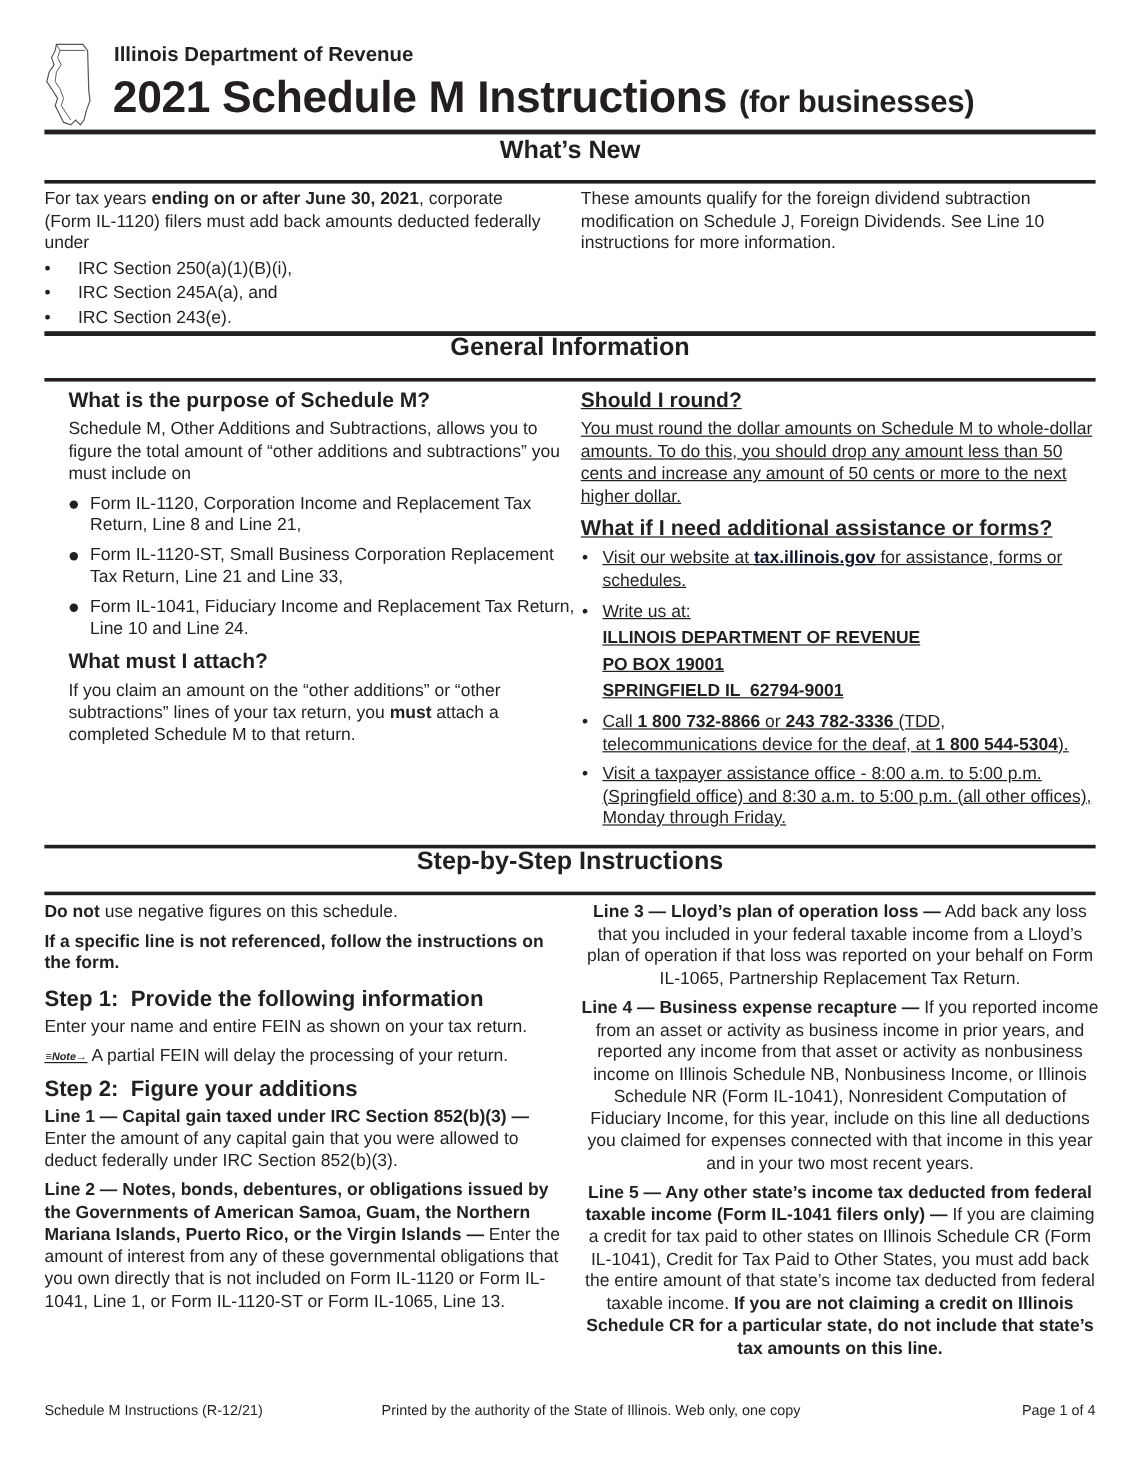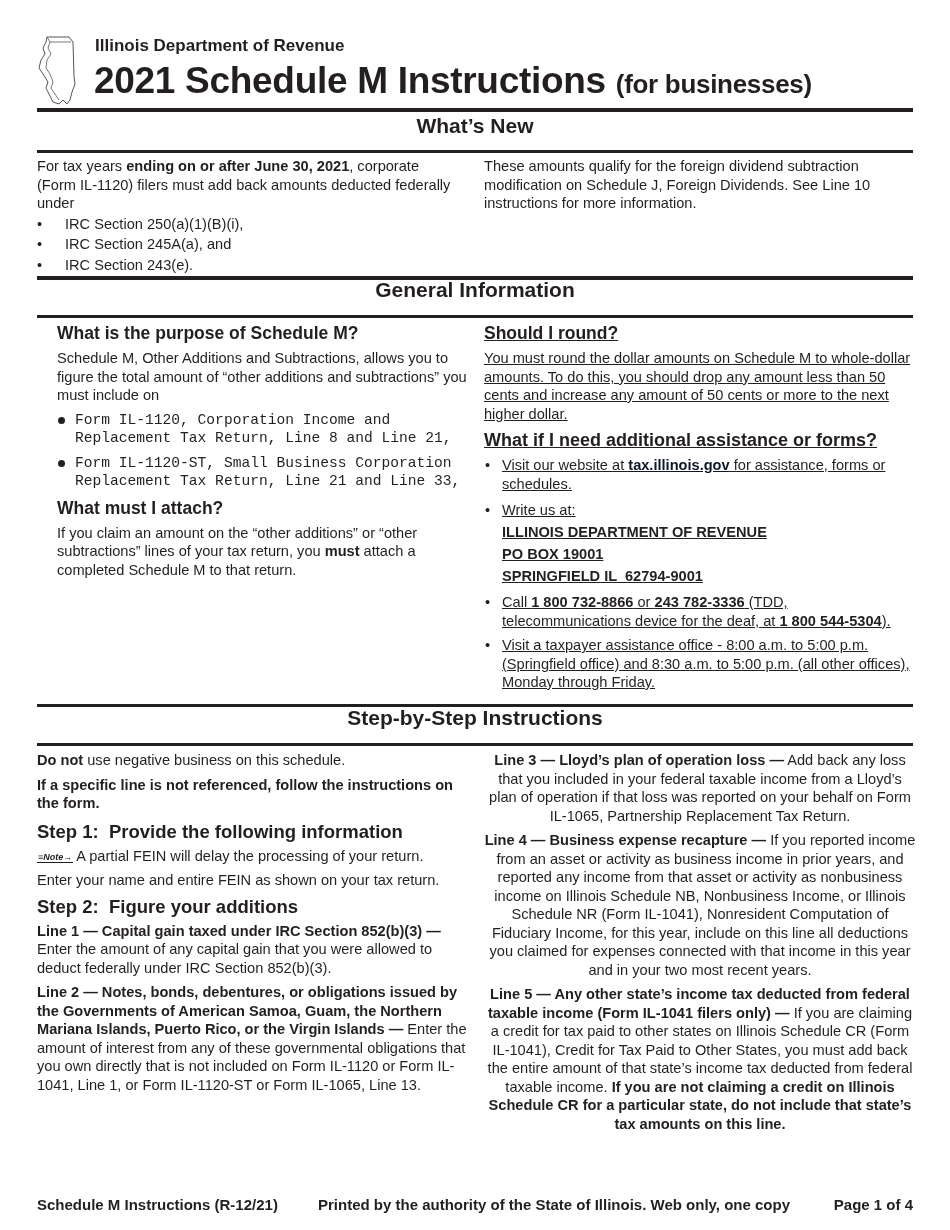--- a/index.html
+++ b/index.html
@@ -16,26 +16,26 @@
   .rule.med { height:3px; }
   .sec-title { position:absolute; left:0; width:876px; text-align:center; font-size:21px; font-weight:bold; }
   .col { position:absolute; font-size:14.6px; line-height:18.5px; }
   .col p { margin:0 0 6px 0; }
   .col h3 { margin:0 0 5px 0; font-size:17.5px; line-height:22px; font-weight:bold; }
   .col h4 { margin:0 0 4px 0; font-size:18.5px; line-height:22px; font-weight:bold; }
   .bul { position:relative; padding-left:28px; }
   .bul .dot { position:absolute; left:0; top:0; }
   .bul2 { position:relative; padding-left:18px; margin-bottom:6px; }
   .bul2 .dot { position:absolute; left:1px; top:0; }
-  .disc { position:relative; padding-left:18px; margin-bottom:6px;font-family:Liberation Mono, monospace; }
+  .disc { position:relative; padding-left:18px; margin-bottom:6px; }
   .disc .dd { position:absolute; left:1px; top:6px; width:7px; height:7px; border-radius:50%; background:#231f20; }
   b { font-weight:bold; }
   a.link { color:#0f172a; font-weight:bold; text-decoration:underline; }
   .note-icon { display:inline-block; font-size:9px; font-style:italic; font-weight:bold; border-bottom:1.5px solid #231f20; line-height:10px; padding:0 1px; vertical-align:1px; margin-right:3px; }
-  .footer { position:absolute; top:1196px; font-size:15px;font-weight:bold; }
+  .footer { position:absolute; top:1168px; font-size:12px; }
 </style>
 </head>
 <body>
 
 <div class="page">
 
   <div class="header">
     <svg class="logo" viewBox="0 0 44 72">
       <path d="M10 3 L32 3 L36 8 L37 42 L38 50 L35 58 L33 66 L30 70 L26 66 L22 70 L16 68 L12 60 L9 54 L11 48 L6 40 L2 34 L4 26 L8 20 L6 14 L9 8 Z" fill="none" stroke="#555" stroke-width="1"></path>
       <path d="M10 3 L13 8 L11 14 L14 20 L10 26 L9 34 L13 40 L16 48 L14 54 L18 60 L22 66" fill="none" stroke="#555" stroke-width="0.8"></path>
@@ -67,20 +67,21 @@
   <div class="rule thick" style="top:276px;"></div>
 
   <div class="sec-title" style="top:278px;">General Information</div>
   <div class="rule med" style="top:315px;"></div>
 
   <div class="col" style="left:0; top:322px; width:424px;margin-left:20px;">
     <h3>What is the purpose of Schedule M?</h3>
     <p>Schedule M, Other Additions and Subtractions, allows you to figure the total amount of “other additions and subtractions” you must include on</p>
     <div class="disc"><span class="dd"></span><span>Form IL-1120, Corporation Income and Replacement Tax Return, Line 8 and Line 21,</span></div>
     <div class="disc"><span class="dd"></span><span>Form IL-1120-ST, Small Business Corporation Replacement Tax Return, Line 21 and Line 33,</span></div>
+    <div class="disc"><span class="dd"></span><span>Form IL-1041, Fiduciary Income and Replacement Tax Return, Line 10 and Line 24.</span></div>
     <h3 style="margin-top:4px;">What must I attach?</h3>
     <p><span>If you claim an amount on the “other additions” or “other subtractions” lines of your tax return, you </span><b>must</b><span> attach a completed Schedule M to that return.</span></p>
   </div>
 
   <div class="col" style="left:447px; top:322px; width:430px;text-decoration:underline;">
     <h3>Should I round?</h3>
     <p>You must round the dollar amounts on Schedule M to whole-dollar amounts. To do this, you should drop any amount less than 50 cents and increase any amount of 50 cents or more to the next higher dollar.</p>
     <h3 style="font-size:18px;">What if I need additional assistance or forms?</h3>
     <div class="bul2"><span class="dot">•</span><span>Visit our website at </span><a class="link" href="#">tax.illinois.gov</a><span> for assistance, forms or schedules.</span></div>
     <div class="bul2" style="line-height:22px;">
@@ -93,25 +94,25 @@
     <div class="bul2"><span class="dot">•</span><span>Call </span><b>1 800 732-8866</b><span> or </span><b>243 782-3336</b><span> (TDD, telecommunications device for the deaf, at </span><b>1 800 544-5304</b><span>).</span></div>
     <div class="bul2"><span class="dot">•</span><span>Visit a taxpayer assistance office - 8:00 a.m. to 5:00 p.m. (Springfield office) and 8:30 a.m. to 5:00 p.m. (all other offices), Monday through Friday.</span></div>
   </div>
 
   <div class="rule med" style="top:704px;"></div>
 
   <div class="sec-title" style="top:706px;">Step-by-Step Instructions</div>
   <div class="rule med" style="top:743px;"></div>
 
   <div class="col" style="left:0; top:751px; width:430px;">
-    <p><b>Do not</b><span> use negative business on this schedule.</span></p>
+    <p><b>Do not</b><span> use negative figures on this schedule.</span></p>
     <p style="font-weight:bold;">If a specific line is not referenced, follow the instructions on the form.</p>
     <h4 style="margin-top:8px; white-space:pre;">Step 1:  Provide the following information</h4>
+    <p>Enter your name and entire FEIN as shown on your tax return.</p>
     <p><span class="note-icon">≡<span>Note</span>→</span><span>A partial FEIN will delay the processing of your return.</span></p>
-    <p>Enter your name and entire FEIN as shown on your tax return.</p>
     <h4 style="margin-top:6px; white-space:pre;">Step 2:  Figure your additions</h4>
     <p><b>Line 1 — Capital gain taxed under IRC Section 852(b)(3) —</b><span> Enter the amount of any capital gain that you were allowed to deduct federally under IRC Section 852(b)(3).</span></p>
     <p><b>Line 2 — Notes, bonds, debentures, or obligations issued by the Governments of American Samoa, Guam, the Northern Mariana Islands, Puerto Rico, or the Virgin Islands —</b><span> Enter the amount of interest from any of these governmental obligations that you own directly that is not included on Form IL-1120 or Form IL-1041, Line 1, or Form IL-1120-ST or Form IL-1065, Line 13.</span></p>
   </div>
 
   <div class="col" style="left:447px; top:751px; width:432px;text-align:center;">
     <p><b>Line 3 — Lloyd’s plan of operation loss —</b><span> Add back any loss that you included in your federal taxable income from a Lloyd’s plan of operation if that loss was reported on your behalf on Form IL-1065, Partnership Replacement Tax Return.</span></p>
     <p><b>Line 4 — Business expense recapture —</b><span> If you reported income from an asset or activity as business income in prior years, and reported any income from that asset or activity as nonbusiness income on Illinois Schedule NB, Nonbusiness Income, or Illinois Schedule NR (Form IL-1041), Nonresident Computation of Fiduciary Income, for this year, include on this line all deductions you claimed for expenses connected with that income in this year and in your two most recent years.</span></p>
     <p><b>Line 5 — Any other state’s income tax deducted from federal taxable income (Form IL-1041 filers only) —</b><span> If you are claiming a credit for tax paid to other states on Illinois Schedule CR (Form IL-1041), Credit for Tax Paid to Other States, you must add back the entire amount of that state’s income tax deducted from federal taxable income. </span><b>If you are not claiming a credit on Illinois Schedule CR for a particular state, do not include that state’s tax amounts on this line.</b></p>
   </div>

